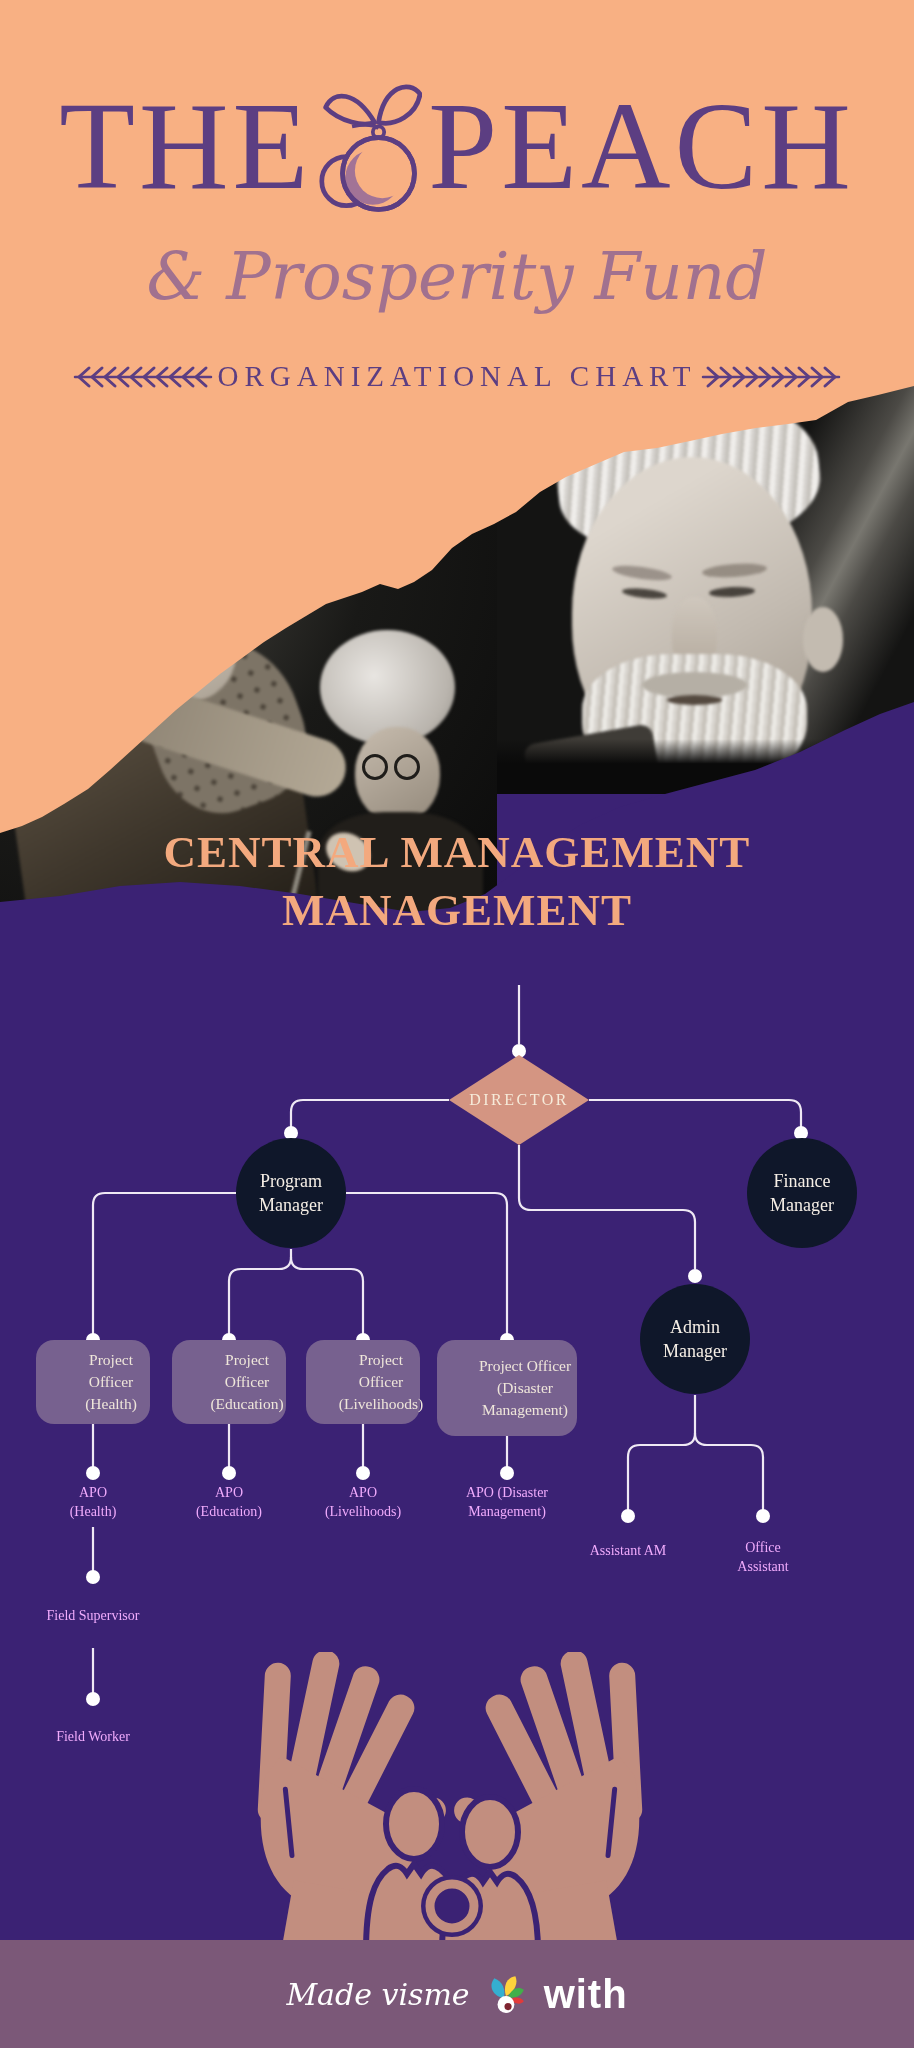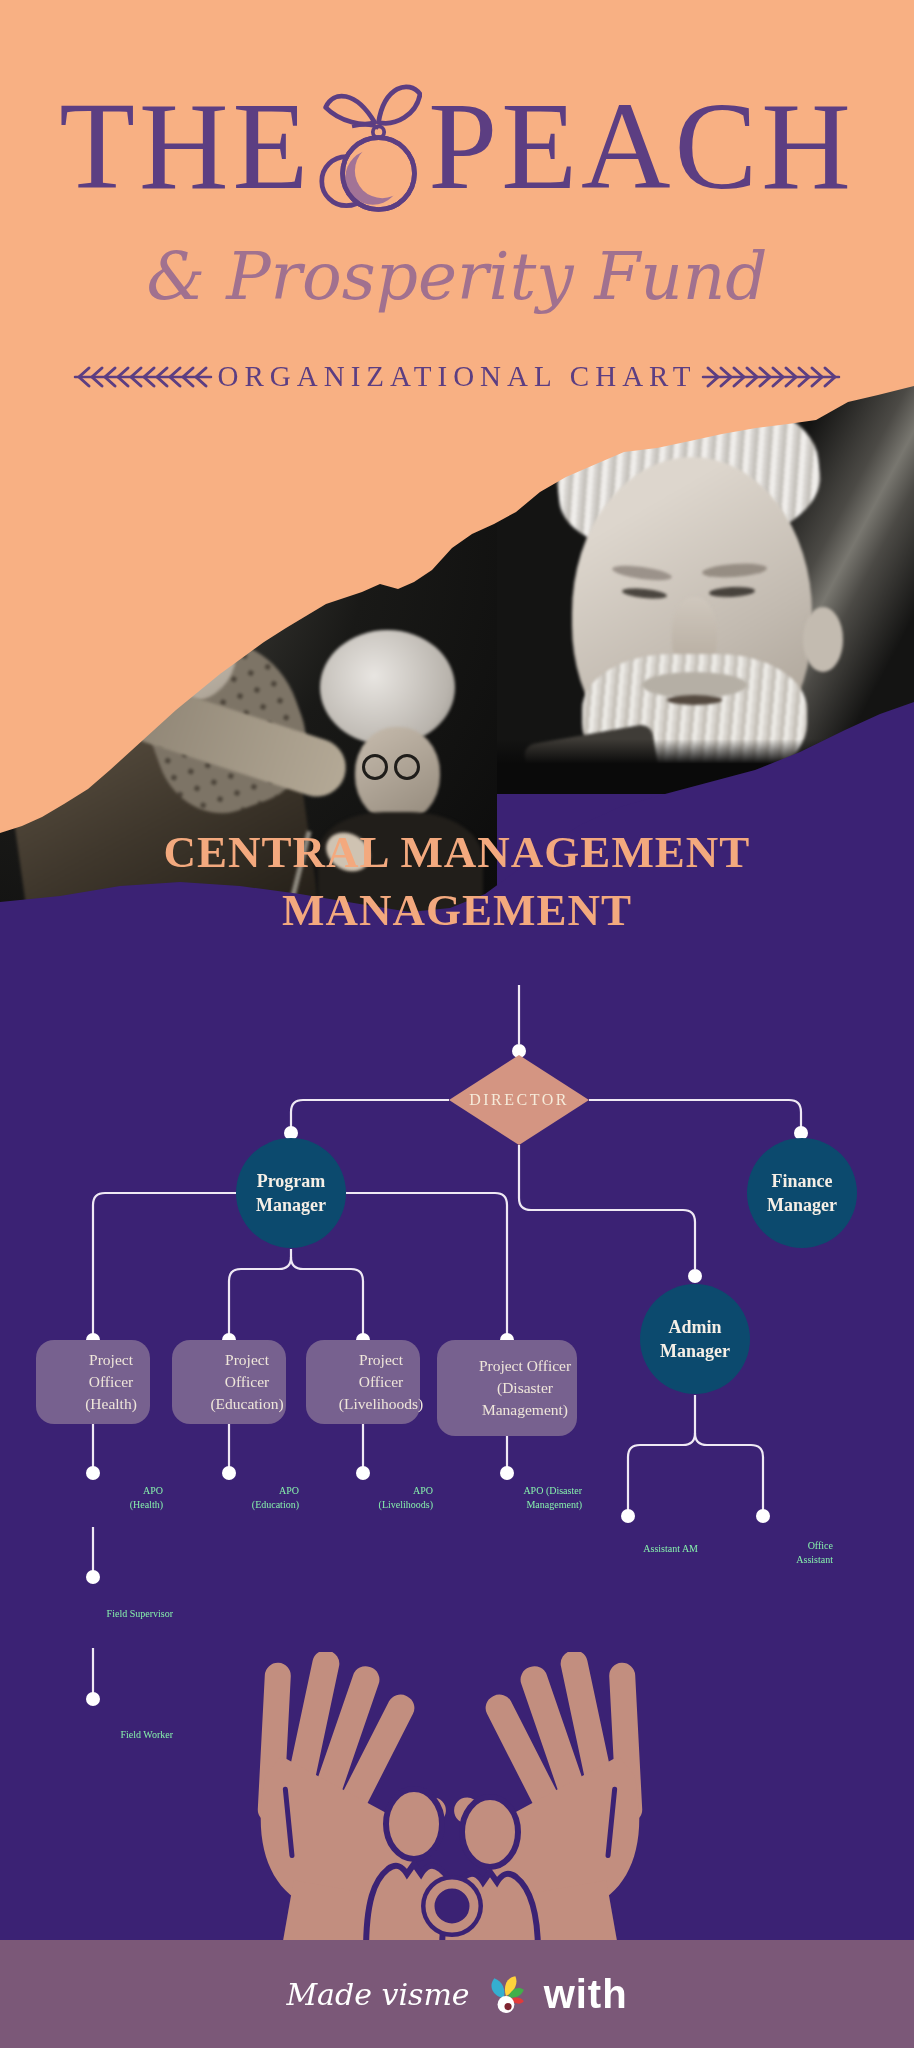--- a/index.html
+++ b/index.html
@@ -80,29 +80,29 @@
       710px 92px,755px 80px,800px 62px,845px 40px,880px 24px,914px 12px,914px 1358px,0 1358px);}
   .sec-title{position:absolute;left:0;top:823px;width:914px;text-align:center;z-index:4;
     color:#F3A97E;font-weight:700;font-size:45px;line-height:58px;letter-spacing:1px;}
 
   
   .connectors{position:absolute;left:0;top:0;width:914px;height:2048px;z-index:3;pointer-events:none;}
   .pre{white-space:pre-line;}
   .node{position:absolute;display:flex;align-items:center;justify-content:center;text-align:center;z-index:4;}
   .diamond{left:449px;top:1055px;width:140px;height:90px;background:#D49582;
     clip-path:polygon(50% 0,100% 50%,50% 100%,0 50%);color:#F6EBDA;font-size:16px;letter-spacing:2.5px;}
-  .circle{width:110px;height:110px;border-radius:50%;background:#0c4a6e;color:#F6EFE6;
-    font-size:18px;line-height:1.35;font-weight:bold;}
+  .circle{width:110px;height:110px;border-radius:50%;background:#0f172a;color:#F6EFE6;
+    font-size:18px;line-height:1.35;}
   .n-pm{left:236px;top:1138px;} .n-fin{left:747px;top:1138px;} .n-adm{left:640px;top:1284px;}
   .obox{border-radius:18px;background:#77618F;color:#EFE6DA;font-size:15.5px;line-height:1.42;padding-left:36px;}
   .b-health{left:36px;top:1340px;width:114px;height:84px;}
   .b-edu{left:172px;top:1340px;width:114px;height:84px;}
   .b-liv{left:306px;top:1340px;width:114px;height:84px;}
   .b-dis{left:437px;top:1340px;width:140px;height:96px;}
-  .lbl{position:absolute;text-align:right;color:#86efac;font-size:10px;line-height:1.35;z-index:4;}
+  .lbl{position:absolute;text-align:center;color:#f0abfc;font-size:14px;line-height:1.35;z-index:4;}
   .l-apo-h{left:23px;top:1484px;width:140px;} .l-apo-e{left:159px;top:1484px;width:140px;}
   .l-apo-l{left:293px;top:1484px;width:140px;} .l-apo-d{left:432px;top:1484px;width:150px;}
   .l-fs{left:13px;top:1607px;width:160px;} .l-fw{left:13px;top:1728px;width:160px;}
   .l-aam{left:558px;top:1542px;width:140px;} .l-oa{left:693px;top:1539px;width:140px;}
 
   
   .hands{position:absolute;left:224px;top:1652px;width:452px;height:300px;z-index:3;}
 
   
   .footer{position:absolute;left:0;top:1940px;width:914px;height:108px;background:#7B5878;z-index:6;

